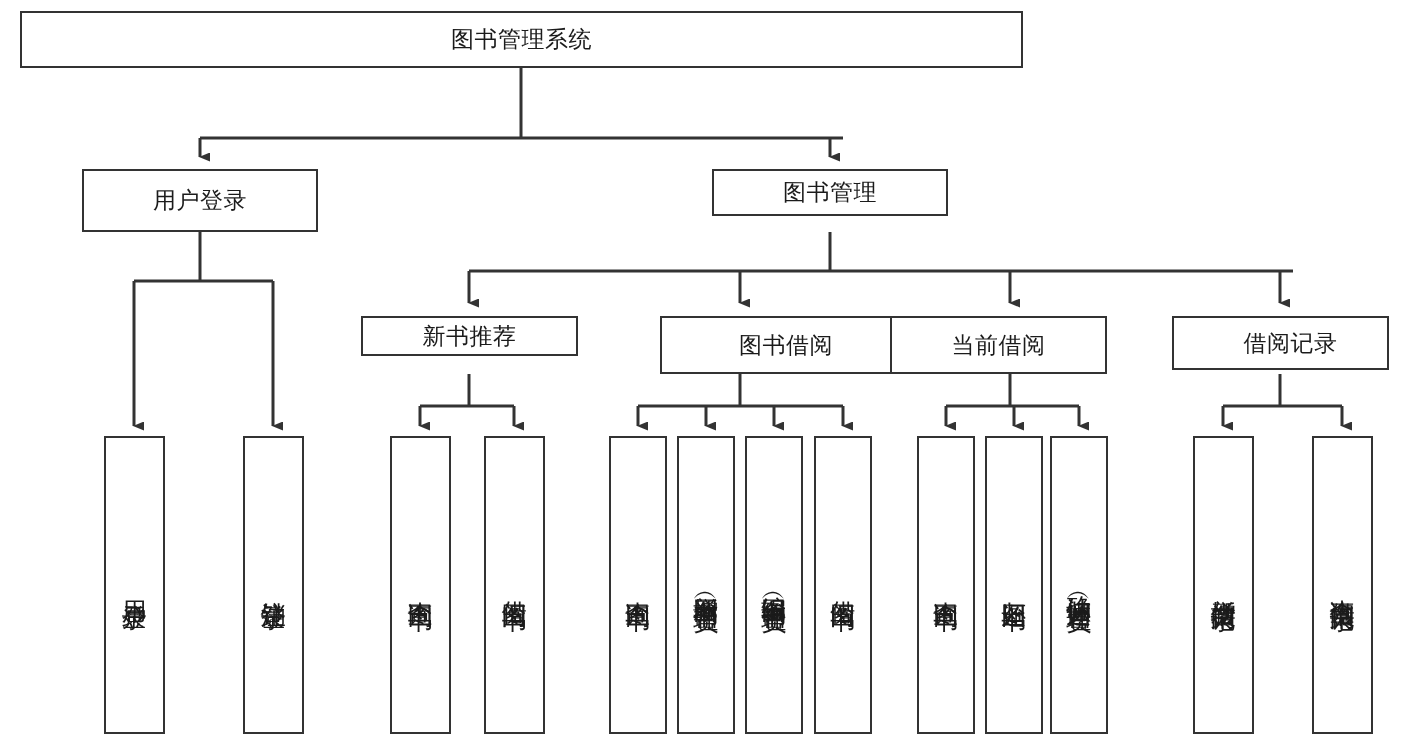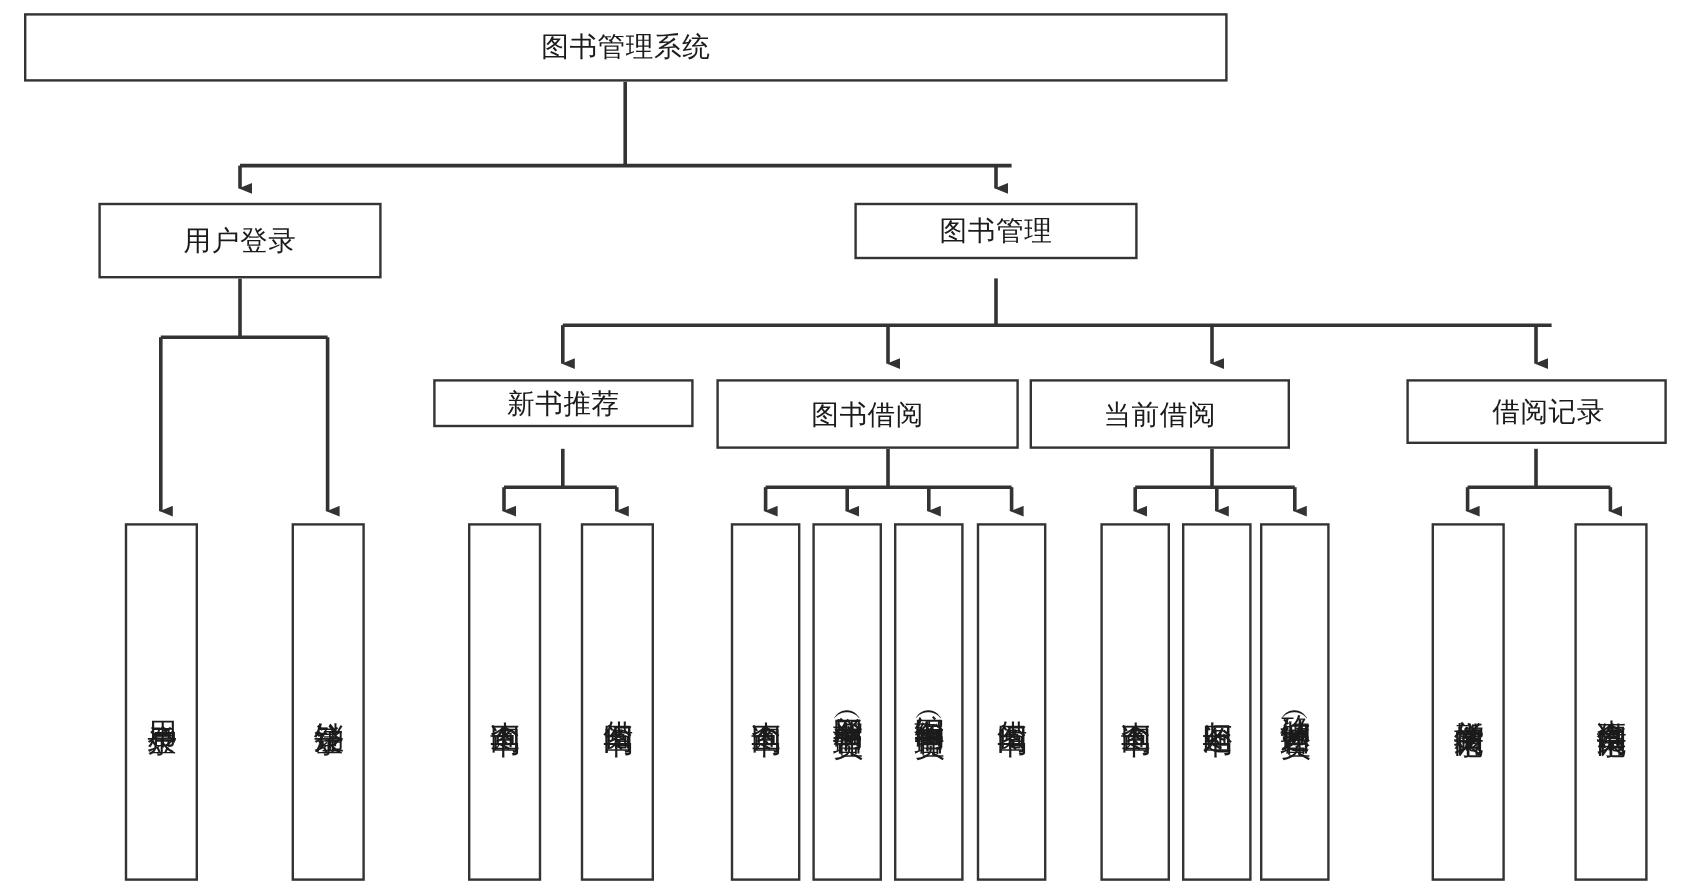--- a/index.html
+++ b/index.html
@@ -142,25 +142,25 @@
   </div>
 
   <div class="node horiz" style="left:712px; top:169px; width:236px; height:47px;">
     <span class="node-label">图书管理</span>
   </div>
 
   <div class="node horiz" style="left:361px; top:316px; width:217px; height:40px;">
     <span class="node-label">新书推荐</span>
   </div>
 
-  <div class="node horiz" style="left:597px; top:316px; width:252px; height:58px;">
+  <div class="node horiz" style="left:660px; top:316px; width:252px; height:58px;">
     <span class="node-label">图书借阅</span>
   </div>
 
-  <div class="node horiz" style="left:858px; top:316px; width:217px; height:58px;">
+  <div class="node horiz" style="left:890px; top:316px; width:217px; height:58px;">
     <span class="node-label">当前借阅</span>
   </div>
 
   <div class="node horiz" style="left:1172px; top:316px; width:217px; height:54px;padding-left:20px;">
     <span class="node-label">借阅记录</span>
   </div>
 
   <div class="node vert" style="left:104px; top:436px; width:61px; height:298px;">
     <span class="node-label">用户登录</span>
   </div>

